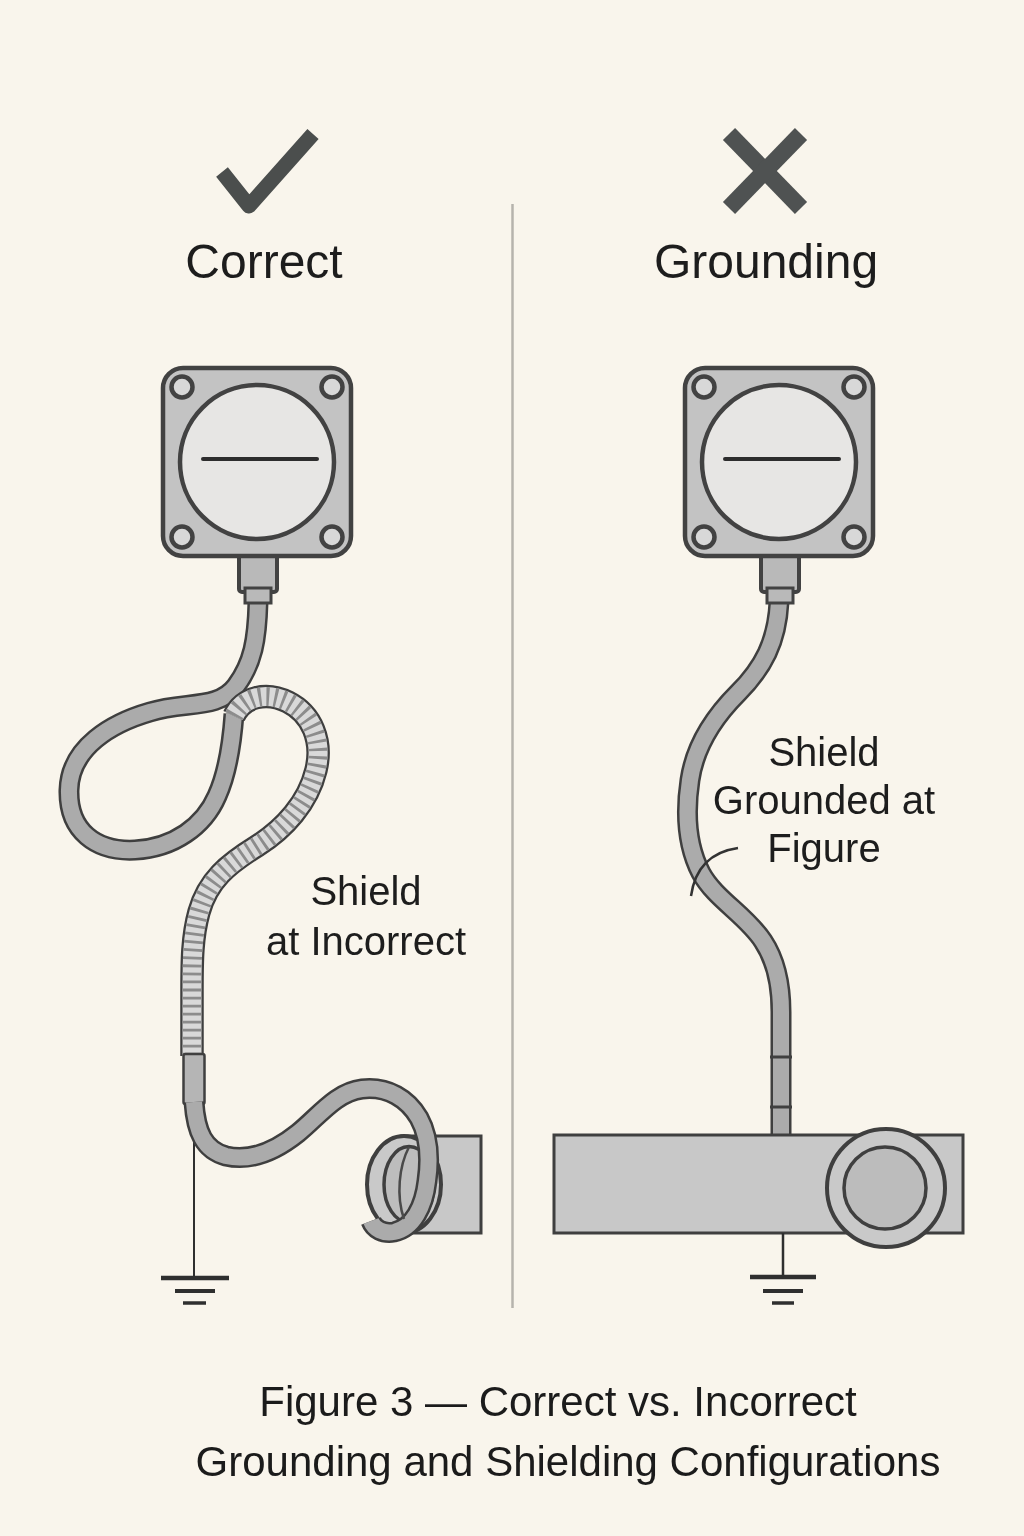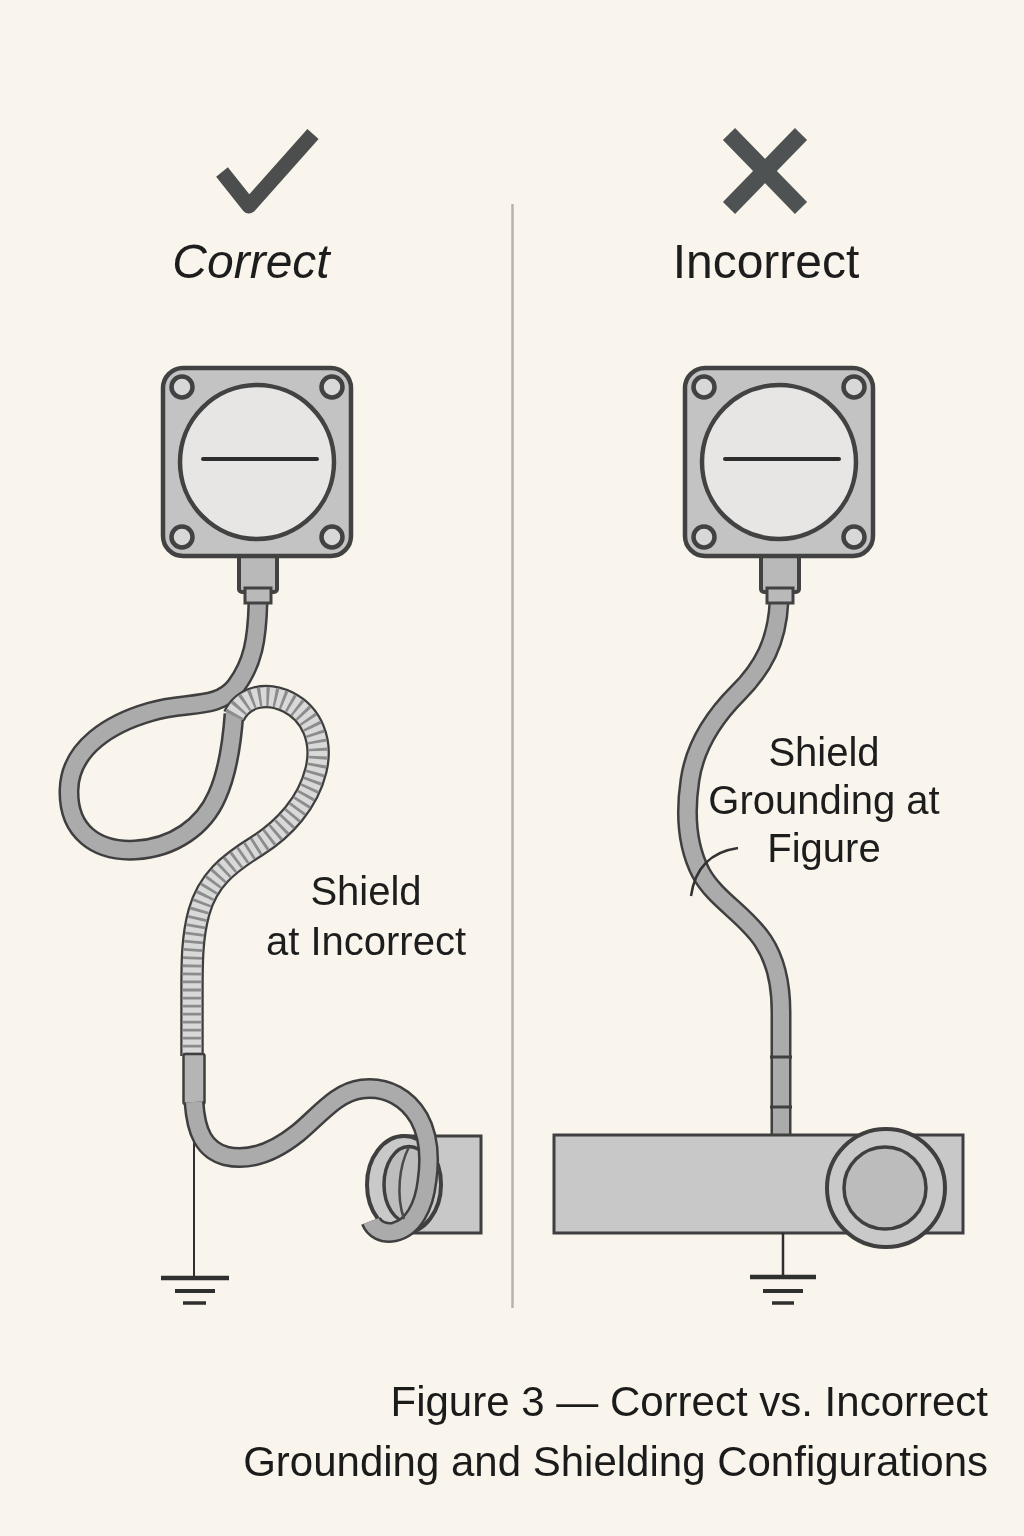--- a/index.html
+++ b/index.html
@@ -12,31 +12,31 @@
     color:#1d1d1d;
   }
   .stage{position:absolute;left:0;top:0;width:1024px;height:1536px;}
   svg.art{position:absolute;left:0;top:0;}
   .txt{position:absolute;text-align:center;color:#1d1d1d;}
   .panel-title{
     width:300px;top:236px;
     font-size:48px;line-height:52px;font-weight:400;
     letter-spacing:0px;
   }
-  .panel-title.left{left:101px;font-style:italic;}
+  .panel-title.left{left:114px;}
   .panel-title.right{left:616px;}
   .cable-label{
     font-size:40px;line-height:50px;font-weight:400;
   }
   .cable-label.left{left:206px;top:866px;width:320px;}
   .cable-label.right{left:674px;top:728px;width:300px;line-height:48px;}
   .caption{
     position:absolute;left:128px;top:1372px;width:860px;
     font-size:42px;line-height:60px;font-weight:400;
-    text-align:right;color:#1b1b1b;
+    text-align:center;color:#1b1b1b;
   }
   .caption .line2{padding-left:20px;display:block;}
 </style>
 </head>
 <body>
 
 <div class="stage">
 
   <svg class="art" width="1024" height="1536" viewBox="0 0 1024 1536">
 
@@ -146,30 +146,30 @@
       <circle cx="854" cy="387" r="10.5" fill="#d8d8d8" stroke="#424242" stroke-width="4.5"></circle>
       <circle cx="704" cy="537" r="10.5" fill="#d8d8d8" stroke="#424242" stroke-width="4.5"></circle>
       <circle cx="854" cy="537" r="10.5" fill="#d8d8d8" stroke="#424242" stroke-width="4.5"></circle>
       <circle cx="779" cy="462" r="77" fill="#e7e6e4" stroke="#424242" stroke-width="4.5"></circle>
       <line x1="725" y1="459" x2="839" y2="459" stroke="#2d2d2d" stroke-width="4" stroke-linecap="round"></line>
     </g>
   </svg>
 
   <div class="txt panel-title left">Correct</div>
 
-  <div class="txt panel-title right">Incorrect</div>
+  <div class="txt panel-title right">Grounding</div>
 
   <div class="txt cable-label left">
     <div>Shield</div>
     <div>at Incorrect</div>
   </div>
 
   <div class="txt cable-label right">
     <div>Shield</div>
-    <div>Grounding at</div>
+    <div>Grounded at</div>
     <div>Figure</div>
   </div>
 
   <div class="caption">
     <span class="line1">Figure 3 — Correct vs. Incorrect</span>
     <span class="line2">Grounding and Shielding Configurations</span>
   </div>
 
 </div>
 

